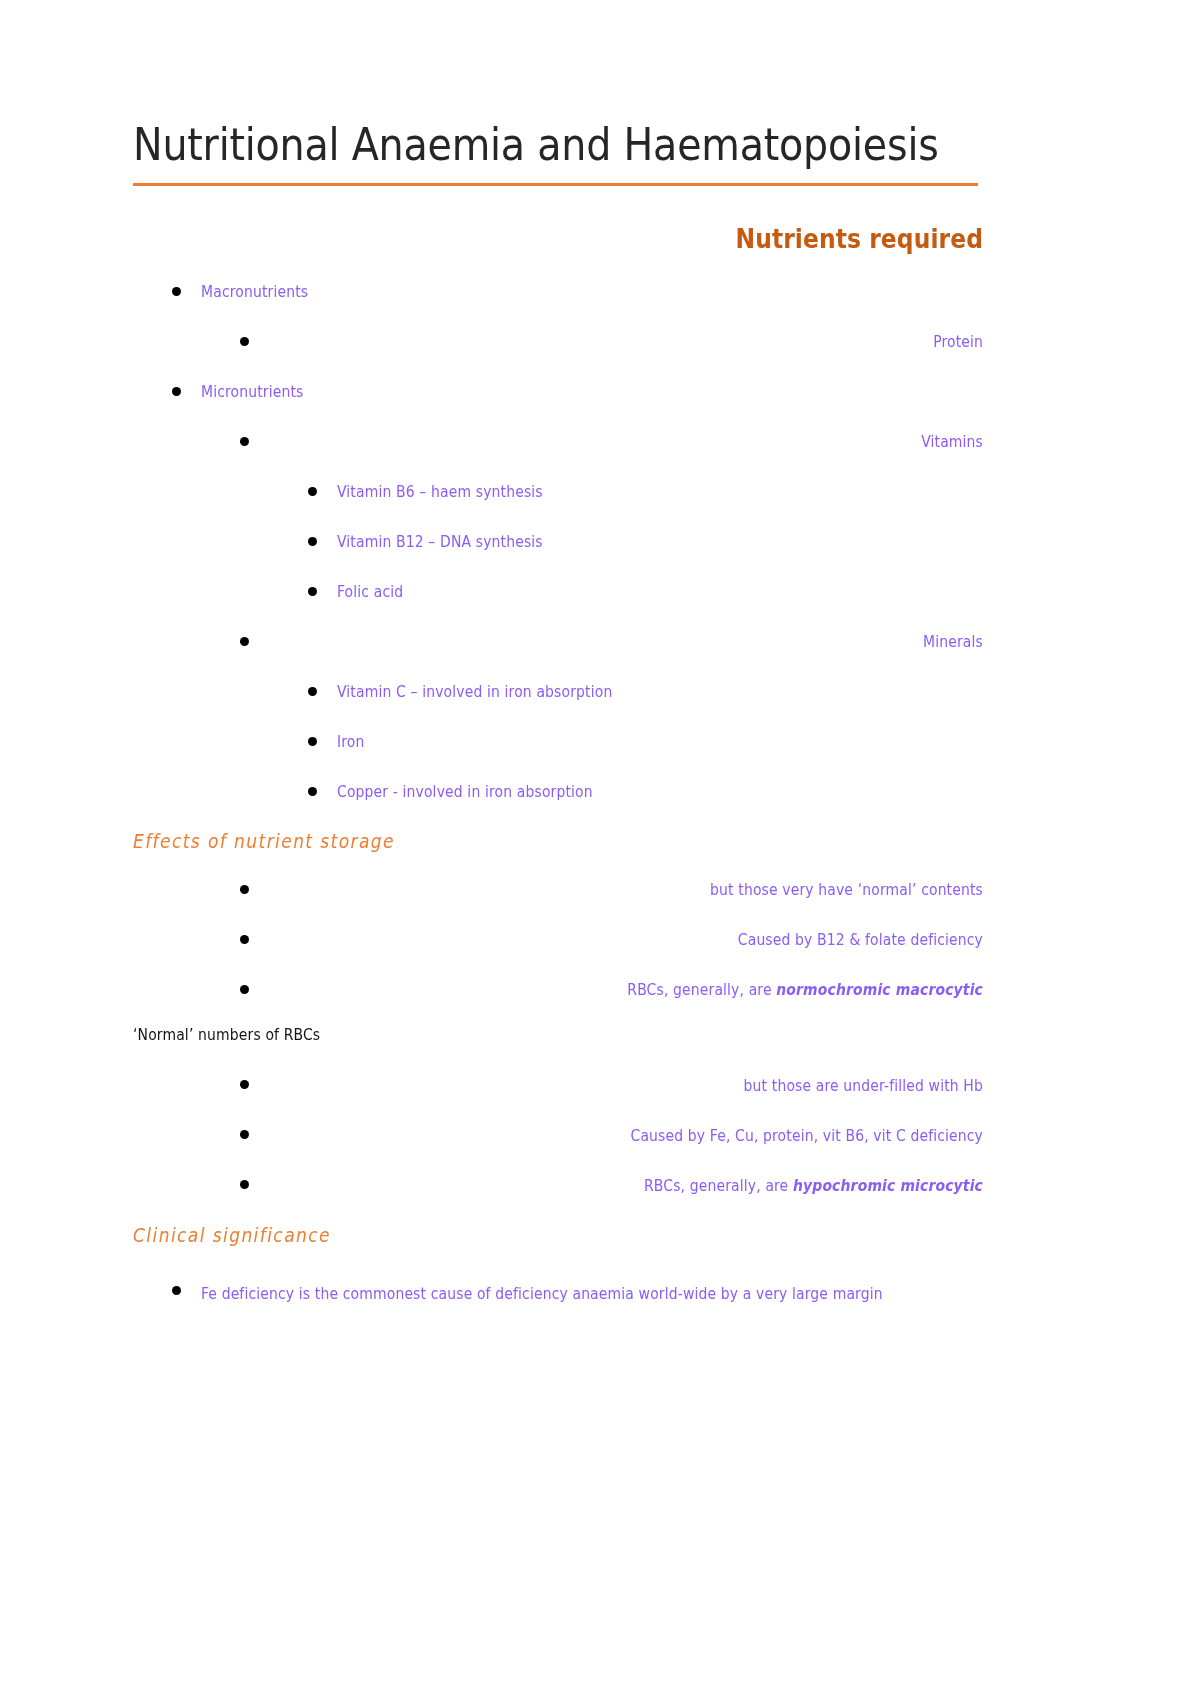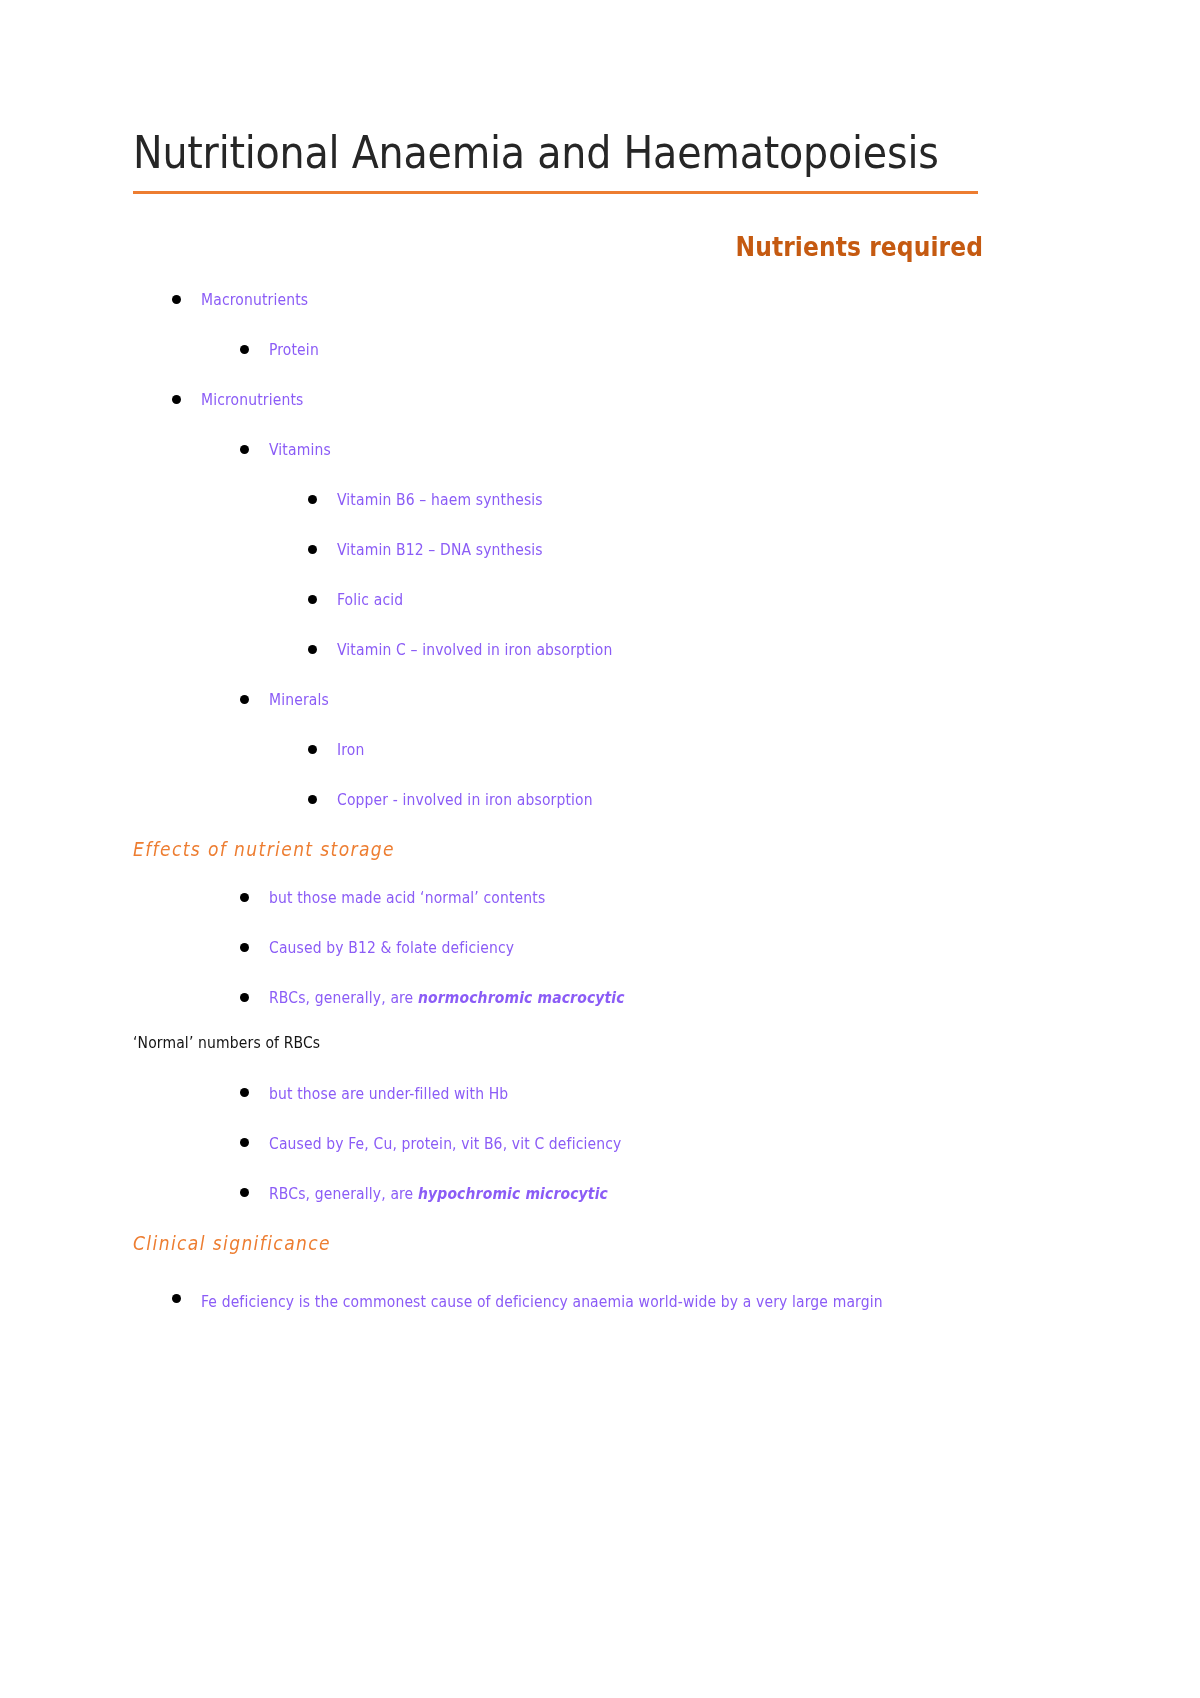--- a/index.html
+++ b/index.html
@@ -18,21 +18,21 @@
   .page {
     position: relative;
     width: 1200px;
     height: 1698px;
     padding: 0;
     box-sizing: border-box;
   }
   .content {
     position: absolute;
     left: 133px;
-    top: 124px;
+    top: 116px;
     width: 850px;
   }
 
   
   .doc-title {
     font-size: 44px;
     font-weight: 400;
     line-height: 1.32;
     color: #262626;
     letter-spacing: -0.2px;
@@ -94,21 +94,21 @@
     height: 9px;
     border-radius: 50%;
     background: #000000;
   }
   li.li .txt {
     display: block;
   }
 
   
   .lvl1 { margin-left: 39px; }       
-  .lvl2 { margin-left: 107px; }      
+  .lvl2 { margin-left: 107px; text-align: right; }      
   .lvl3 { margin-left: 175px; }      
 
   .lvl1 .txt { padding-left: 29px; }
   .lvl2 .txt { padding-left: 29px; }
   .lvl3 .txt { padding-left: 29px; }
 
   .term {
     font-style: italic;
     font-weight: 700;
   }
@@ -149,45 +149,45 @@
         <span class="txt">Vitamin B6 – haem synthesis</span>
       </li>
       <li class="li lvl3">
         <span class="bullet"></span>
         <span class="txt">Vitamin B12 – DNA synthesis</span>
       </li>
       <li class="li lvl3">
         <span class="bullet"></span>
         <span class="txt">Folic acid</span>
       </li>
+      <li class="li lvl2">
+        <span class="bullet"></span>
+        <span class="txt">Minerals</span>
+      </li>
       <li class="li lvl3">
         <span class="bullet"></span>
         <span class="txt">Vitamin C – involved in iron absorption</span>
       </li>
-      <li class="li lvl2">
-        <span class="bullet"></span>
-        <span class="txt">Minerals</span>
-      </li>
       <li class="li lvl3">
         <span class="bullet"></span>
         <span class="txt">Iron</span>
       </li>
       <li class="li lvl3">
         <span class="bullet"></span>
         <span class="txt">Copper - involved in iron absorption</span>
       </li>
     </ul>
 
     <h3 class="h-italic">Effects of nutrient storage</h3>
 
 
     <ul class="lv">
       <li class="li lvl2">
         <span class="bullet"></span>
-        <span class="txt">but those made acid ‘normal’ contents</span>
+        <span class="txt">but those very have ‘normal’ contents</span>
       </li>
       <li class="li lvl2">
         <span class="bullet"></span>
         <span class="txt">Caused by B12 &amp; folate deficiency</span>
       </li>
       <li class="li lvl2">
         <span class="bullet"></span>
         <span class="txt"><span>RBCs, generally, are </span><span class="term">normochromic macrocytic</span></span>
       </li>
     </ul>

